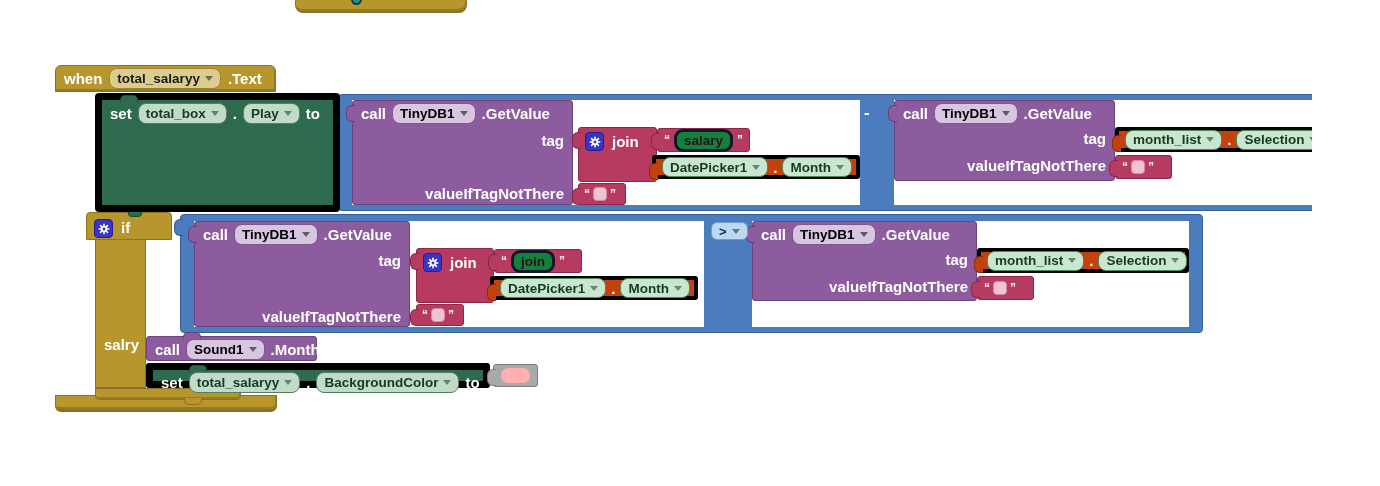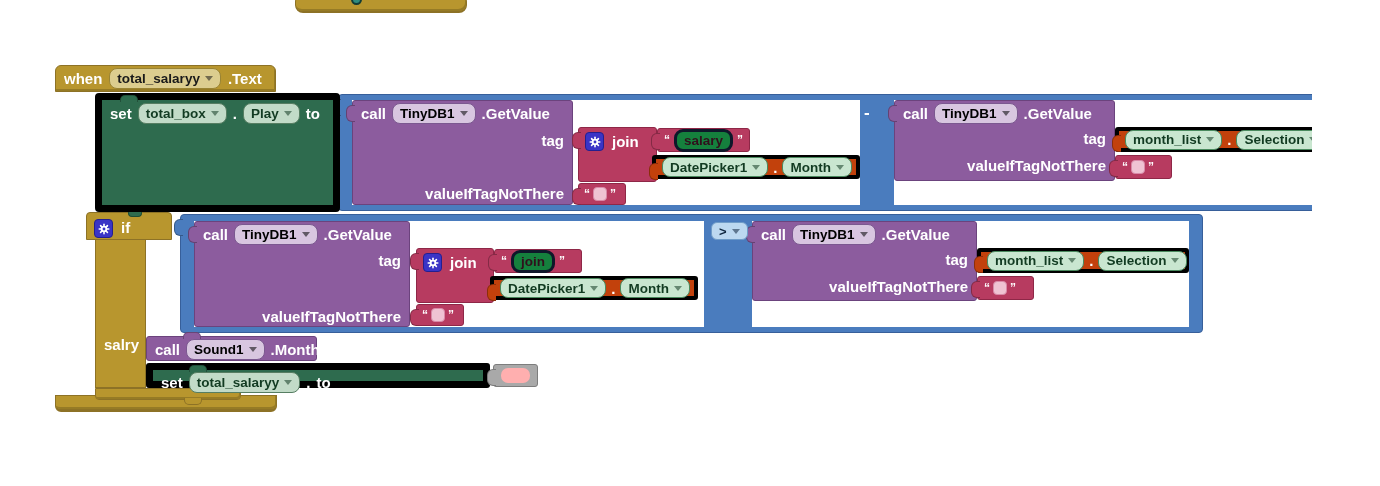--- a/index.html
+++ b/index.html
@@ -318,20 +318,24 @@
 
   <div class="abs green-b z3" style="left:146px;top:363px;width:344px;height:25px;border-radius:3px;">
     <div class="notch" style="left:36px;"></div>
     <div class="row" style="height:25px;">
       <span class="wl">set</span>
       <span class="dd f-sage">
         <span>total_salaryy</span>
         <span class="arr"></span>
       </span>
       <span class="wl">.</span>
+      <span class="dd f-sage">
+        <span>BackgroundColor</span>
+        <span class="arr"></span>
+      </span>
       <span class="wl">to</span>
     </div>
   </div>
 
   <div class="abs plug z4" style="left:493px;top:364px;width:45px;height:23px;background:#a9a9a9;border:1px solid #7d7d7d;border-radius:3px;">
     <div style="width:29px;height:15px;margin:3px auto;background:#ffafaf;border-radius:7px;"></div>
   </div>
 
   <div class="sicon" style="left:1331px;top:376px;width:28px;height:28px;">
     <svg width="28" height="28" viewBox="0 0 28 28">

